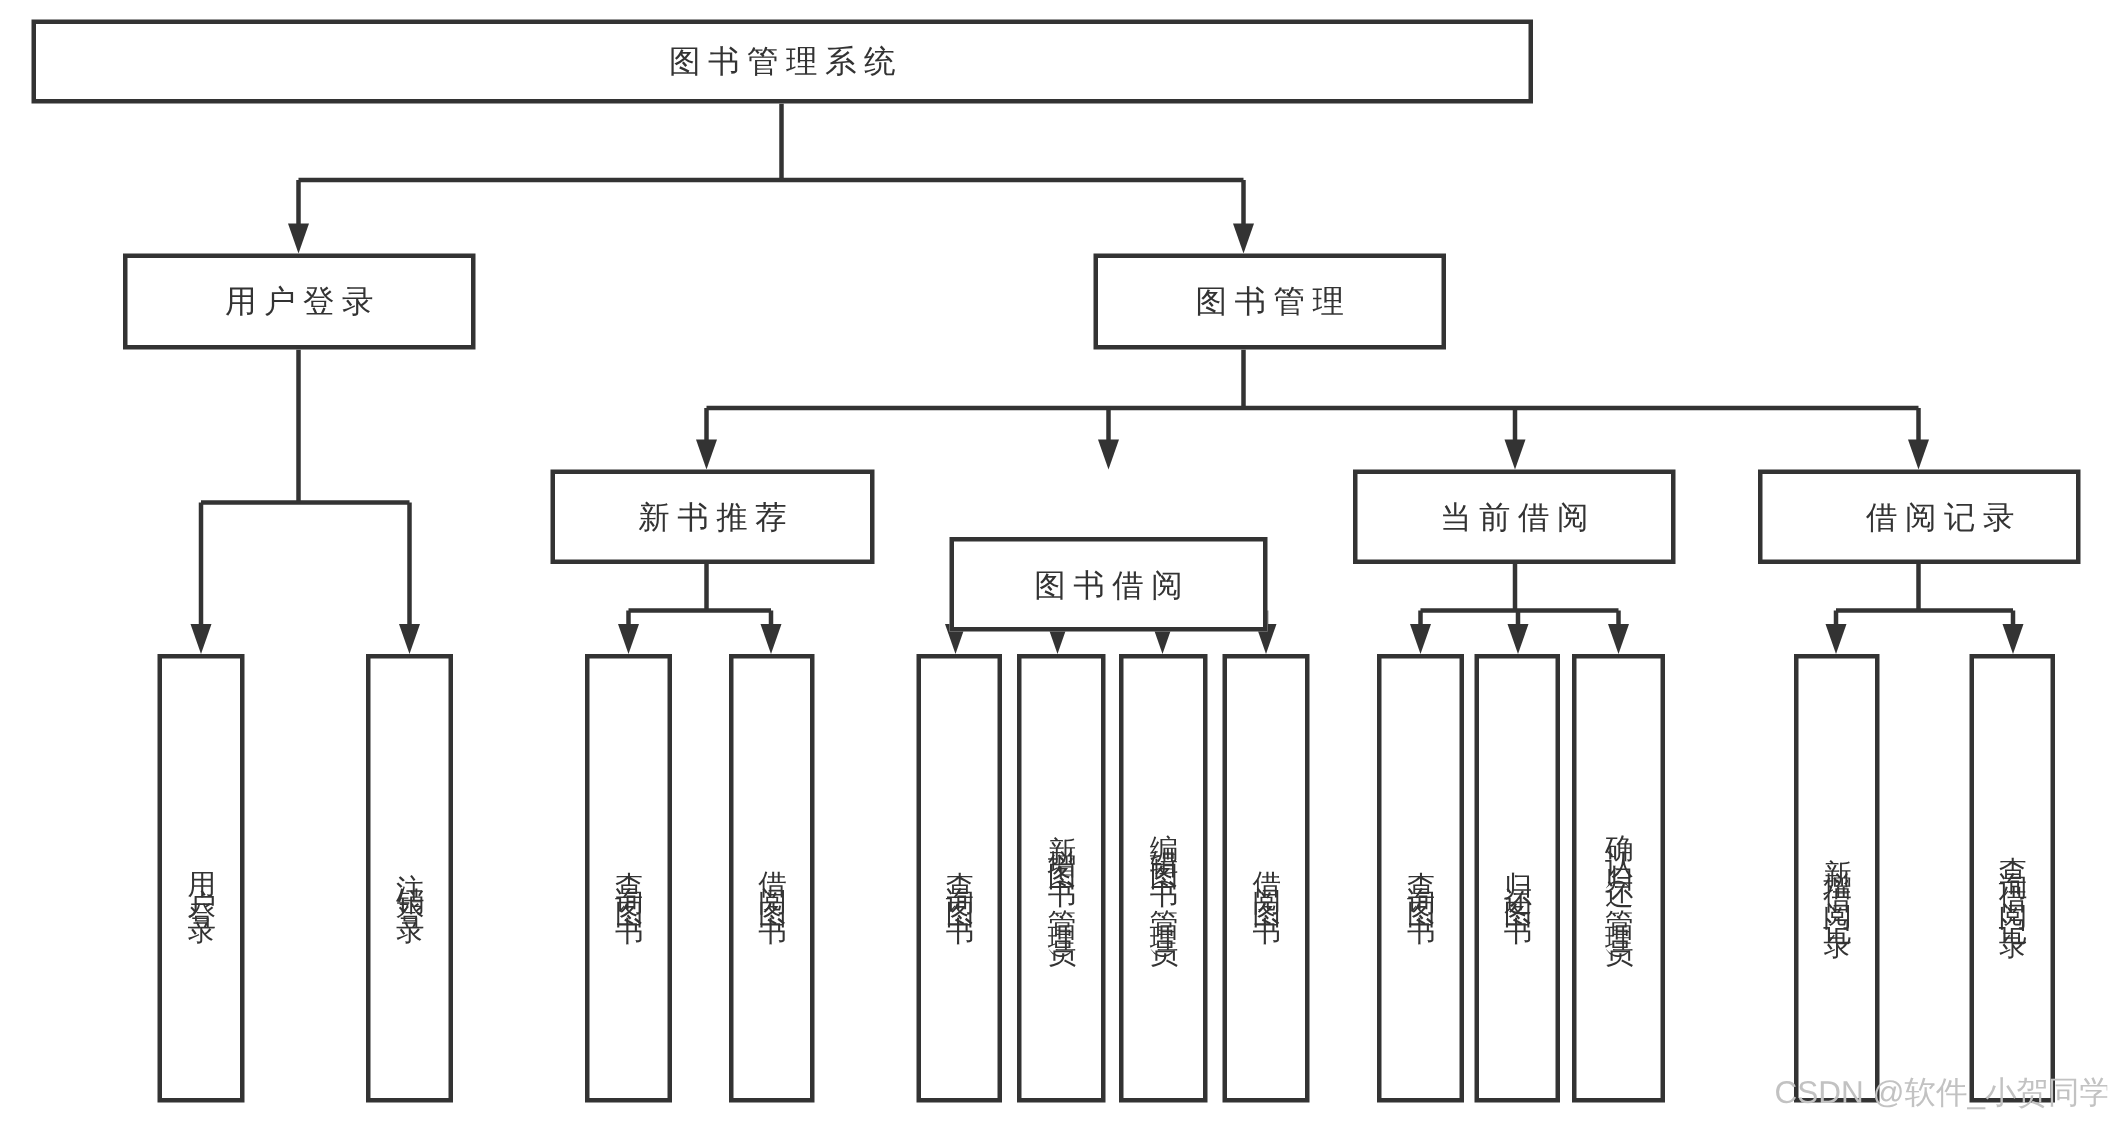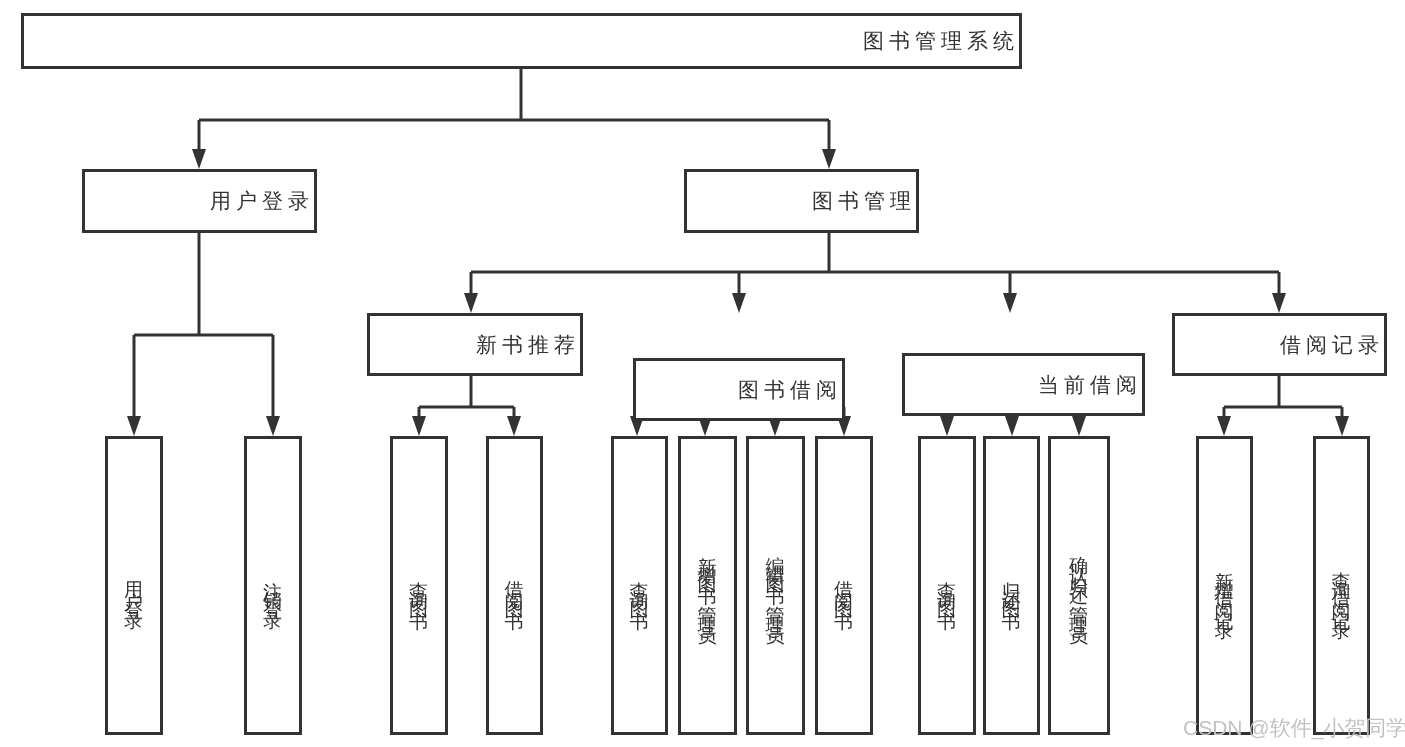--- a/index.html
+++ b/index.html
@@ -26,21 +26,21 @@
     fill: #333333;
     stroke: none;
   }
   .hbox {
     position: absolute;
     box-sizing: border-box;
     border: 3px solid #333333;
     background: #ffffff;
     display: flex;
     align-items: center;
-    justify-content: flex-end;
+    justify-content: center;
   }
   .hbox span {
     font-size: 21px;
     letter-spacing: 5px;
     text-indent: 5px;
     white-space: nowrap;
     color: #333333;
   }
   .leaf {
     position: absolute;
@@ -152,31 +152,31 @@
     </g>
   </svg>
 
   <div class="hbox" style="left:21px; top:13px; width:1001px; height:56px;">
     <span>图书管理系统</span>
   </div>
 
   <div class="hbox" style="left:82px; top:169px; width:235px; height:64px;">
     <span>用户登录</span>
   </div>
-  <div class="hbox" style="left:684px; top:169px; width:235px; height:64px;">
+  <div class="hbox" style="left:729px; top:169px; width:235px; height:64px;">
     <span>图书管理</span>
   </div>
 
   <div class="hbox" style="left:367px; top:313px; width:216px; height:63px;">
     <span>新书推荐</span>
   </div>
   <div class="hbox" style="left:633px; top:313px; width:212px; height:63px;margin-top:45px;">
     <span>图书借阅</span>
   </div>
-  <div class="hbox" style="left:902px; top:313px; width:243px; height:63px;margin-top:40px;">
+  <div class="hbox" style="left:902px; top:313px; width:215px; height:63px;">
     <span>当前借阅</span>
   </div>
   <div class="hbox" style="left:1172px; top:313px; width:215px; height:63px;padding-left:28px;">
     <span>借阅记录</span>
   </div>
 
   <div class="leaf" style="left:105px; width:58px;">
     <span>用户登录</span>
   </div>
   <div class="leaf" style="left:244px; width:58px;">

